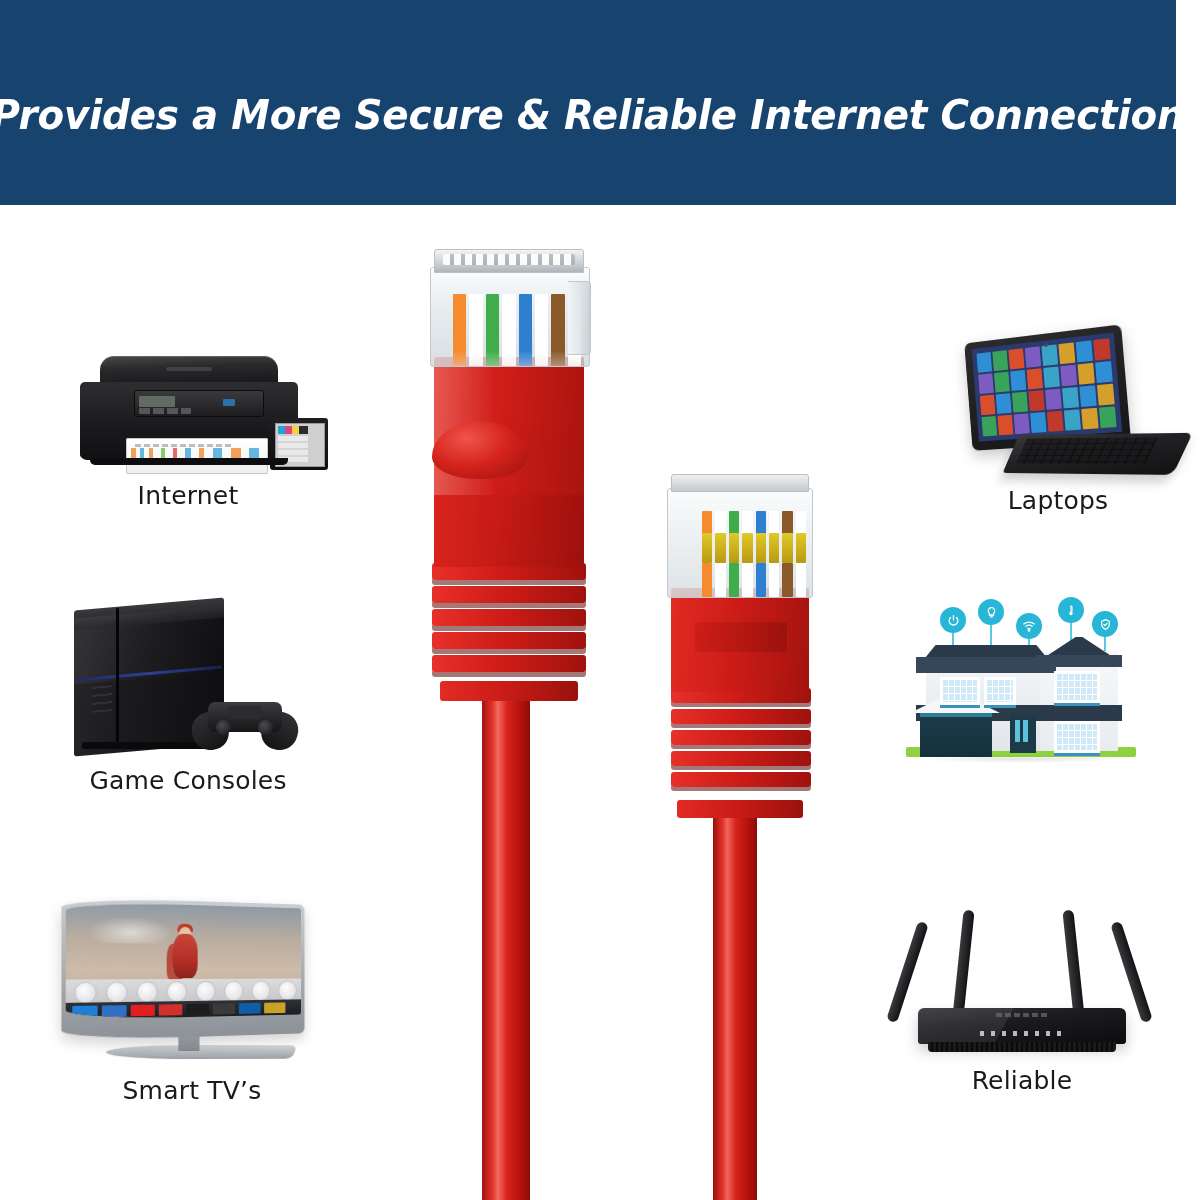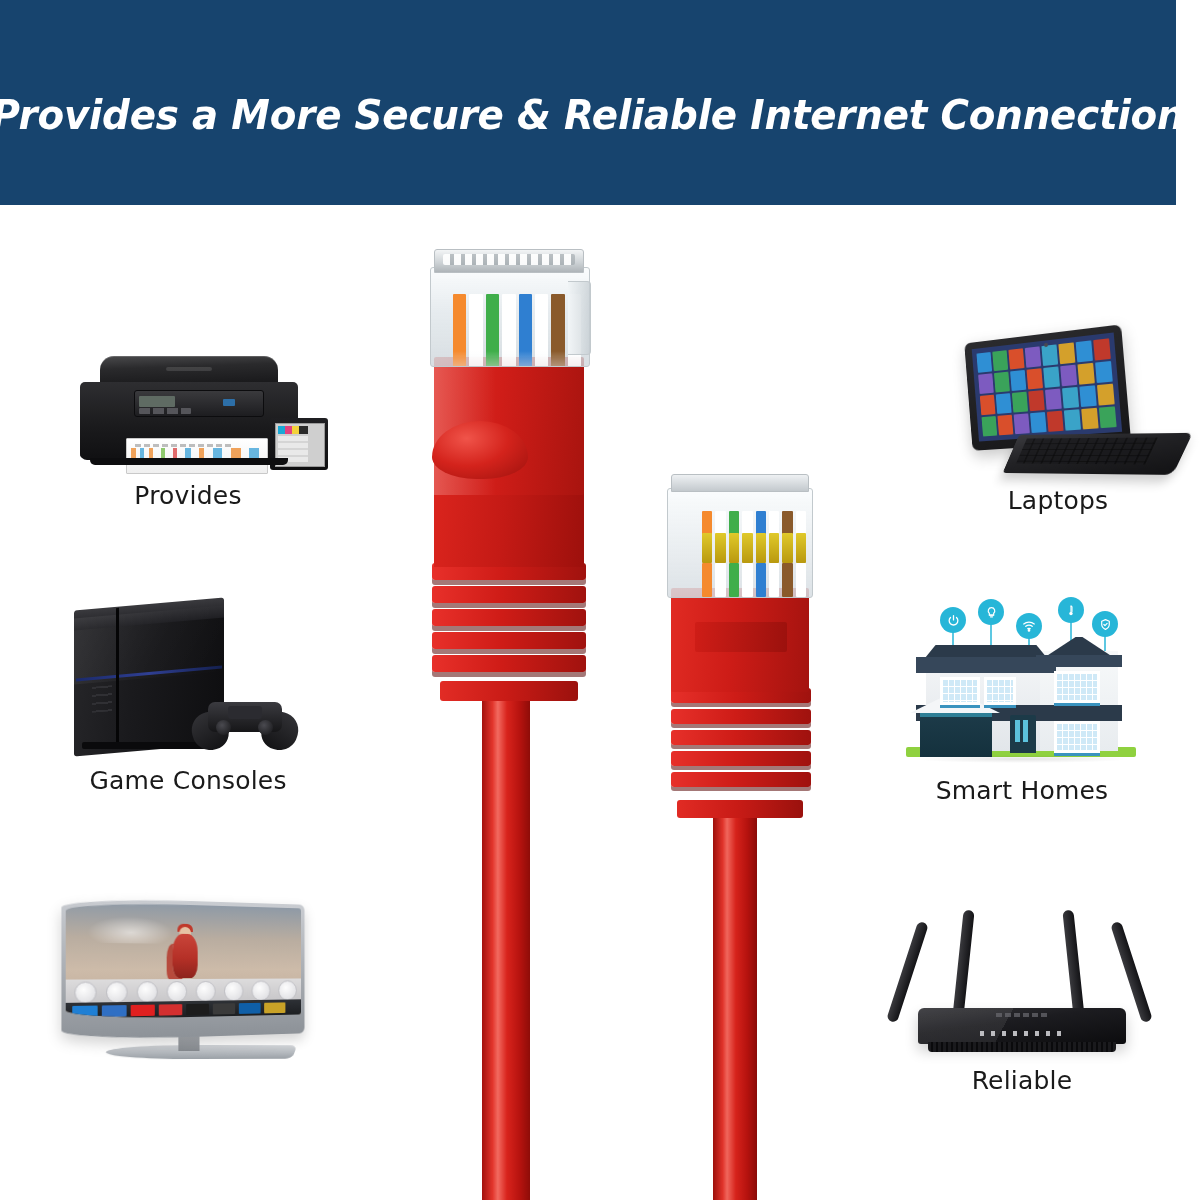--- a/index.html
+++ b/index.html
@@ -632,21 +632,21 @@
       <div class="pr-lcd"></div>
       <div class="pr-btn-row"></div>
       <div class="pr-btn-blue"></div>
       <div class="pr-ink"></div>
       <div class="pr-ink-win"></div>
       <div class="pr-tray">
         <div class="pr-print"></div>
       </div>
       <div class="pr-foot"></div>
     </div>
-    <div class="device-label">Provides</div>
+    <div class="device-label">Internet</div>
   </div>
 
   <div class="device-cell" style="left:38px; top:395px;">
     <div class="device-art console-art">
       <div class="ps-body"></div>
       <div class="ps-top"></div>
       <div class="ps-slant"></div>
       <div class="ps-bluestripe"></div>
       <div class="ps-split"></div>
       <div class="ps-slots"></div>
@@ -689,20 +689,21 @@
               <div class="tv-app" style="background: rgb(224, 32, 32);"></div>
               <div class="tv-app" style="background: rgb(211, 47, 47);"></div>
               <div class="tv-app" style="background: rgb(28, 28, 28);"></div>
               <div class="tv-app" style="background: rgb(58, 58, 58);"></div>
               <div class="tv-app" style="background: rgb(15, 95, 168);"></div>
               <div class="tv-app" style="background: rgb(201, 162, 39);"></div>
             </div>
         </div>
       </div>
     </div>
+    <div class="device-label">Smart TV’s</div>
   </div>
 
   <div class="device-cell" style="left:908px; top:125px;">
     <div class="device-art laptop-art">
       <div class="lt-lid"></div>
       <div class="lt-screen" id="laptop-screen">
           <div class="lt-tile" style="background: rgb(47, 143, 212);"></div>
           <div class="lt-tile" style="background: rgb(58, 163, 90);"></div>
           <div class="lt-tile" style="background: rgb(217, 79, 43);"></div>
           <div class="lt-tile" style="background: rgb(125, 91, 192);"></div>
@@ -796,21 +797,20 @@
       <div class="hm-roof-low"></div>
       <div class="hm-garage-roof"></div>
       <div class="hm-garage"></div>
       <div class="hm-door"></div>
       <div class="hm-win" style="left:68px; top:82px; width:34px; height:22px;"></div>
       <div class="hm-win" style="left:112px; top:82px; width:26px; height:22px;"></div>
       <div class="hm-win" style="left:182px; top:76px; width:40px; height:26px;"></div>
       <div class="hm-win" style="left:182px; top:126px; width:40px; height:26px;"></div>
       <div class="hm-shadow"></div>
     </div>
-    <div class="device-label">Smart Homes</div>
   </div>
 
   <div class="device-cell" style="left:872px; top:695px;">
     <div class="device-art router-art">
       <div class="rt-ant" style="left:30px; top:20px; height:104px; transform:rotate(18deg);"></div>
       <div class="rt-ant" style="left:86px; top:10px; height:108px; transform:rotate(6deg);"></div>
       <div class="rt-ant" style="left:196px; top:10px; height:108px; transform:rotate(-6deg);"></div>
       <div class="rt-ant" style="left:254px; top:20px; height:104px; transform:rotate(-18deg);"></div>
       <div class="rt-body"></div>
       <div class="rt-brand"></div>

